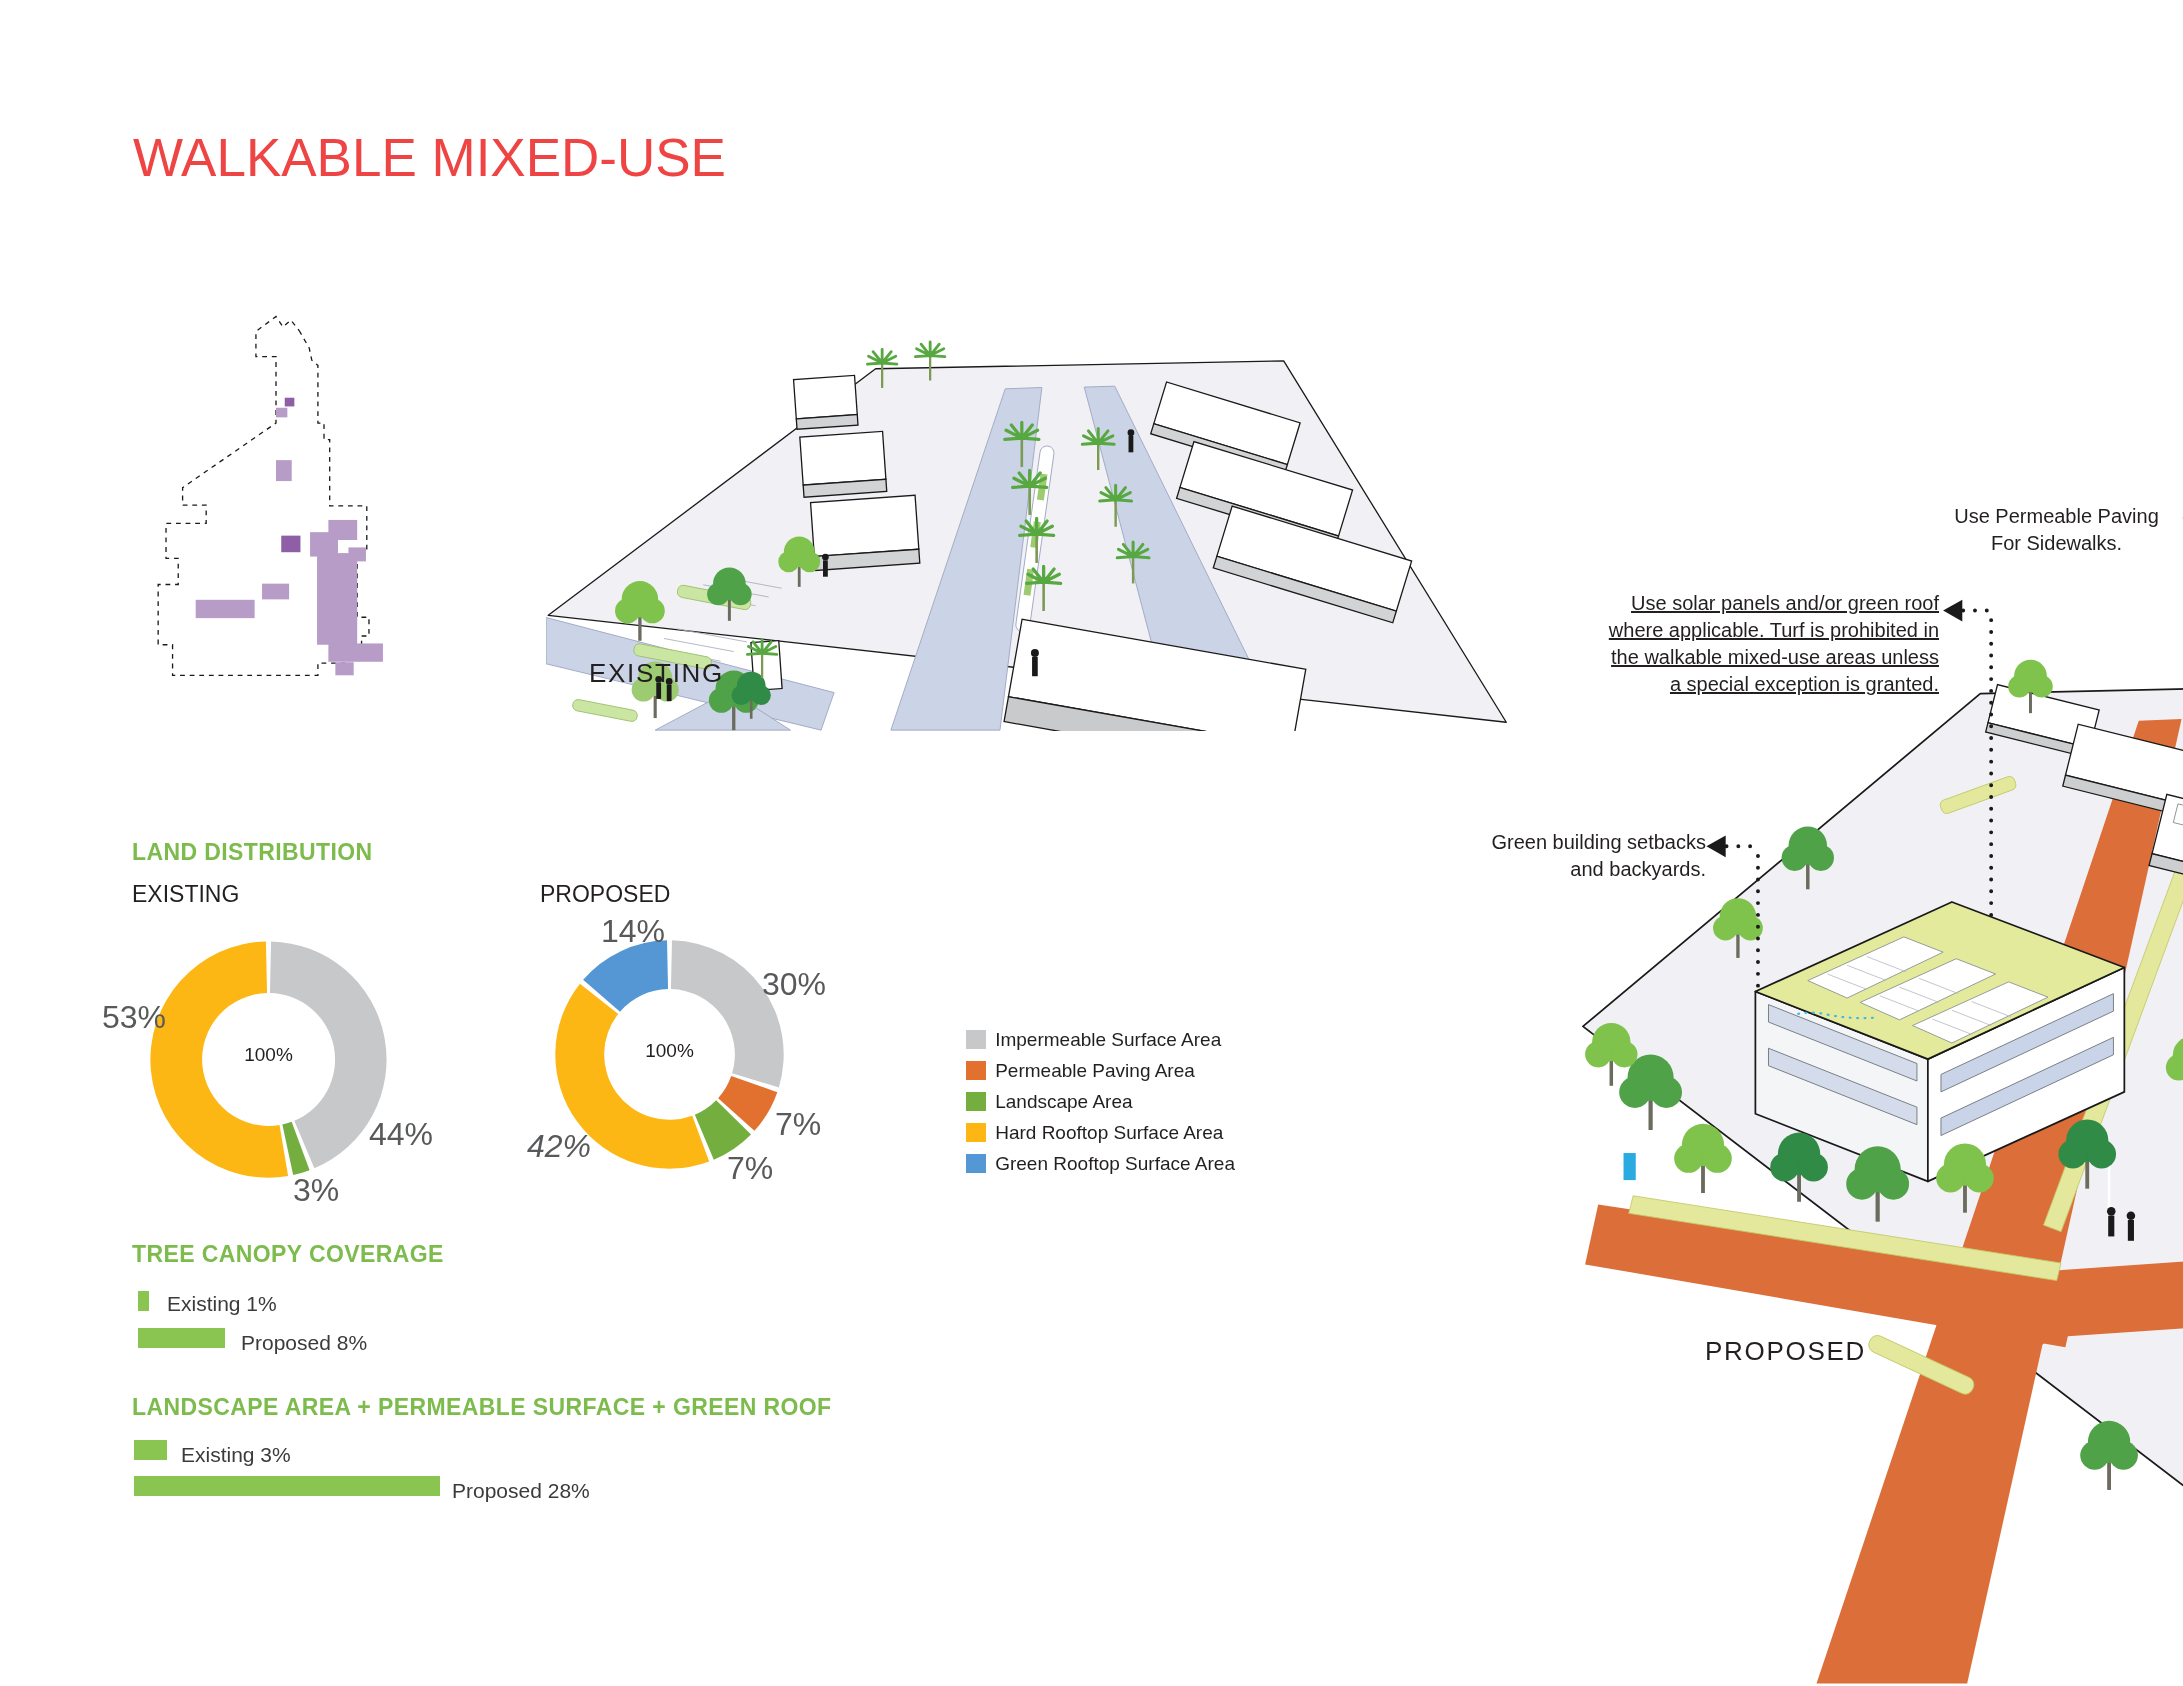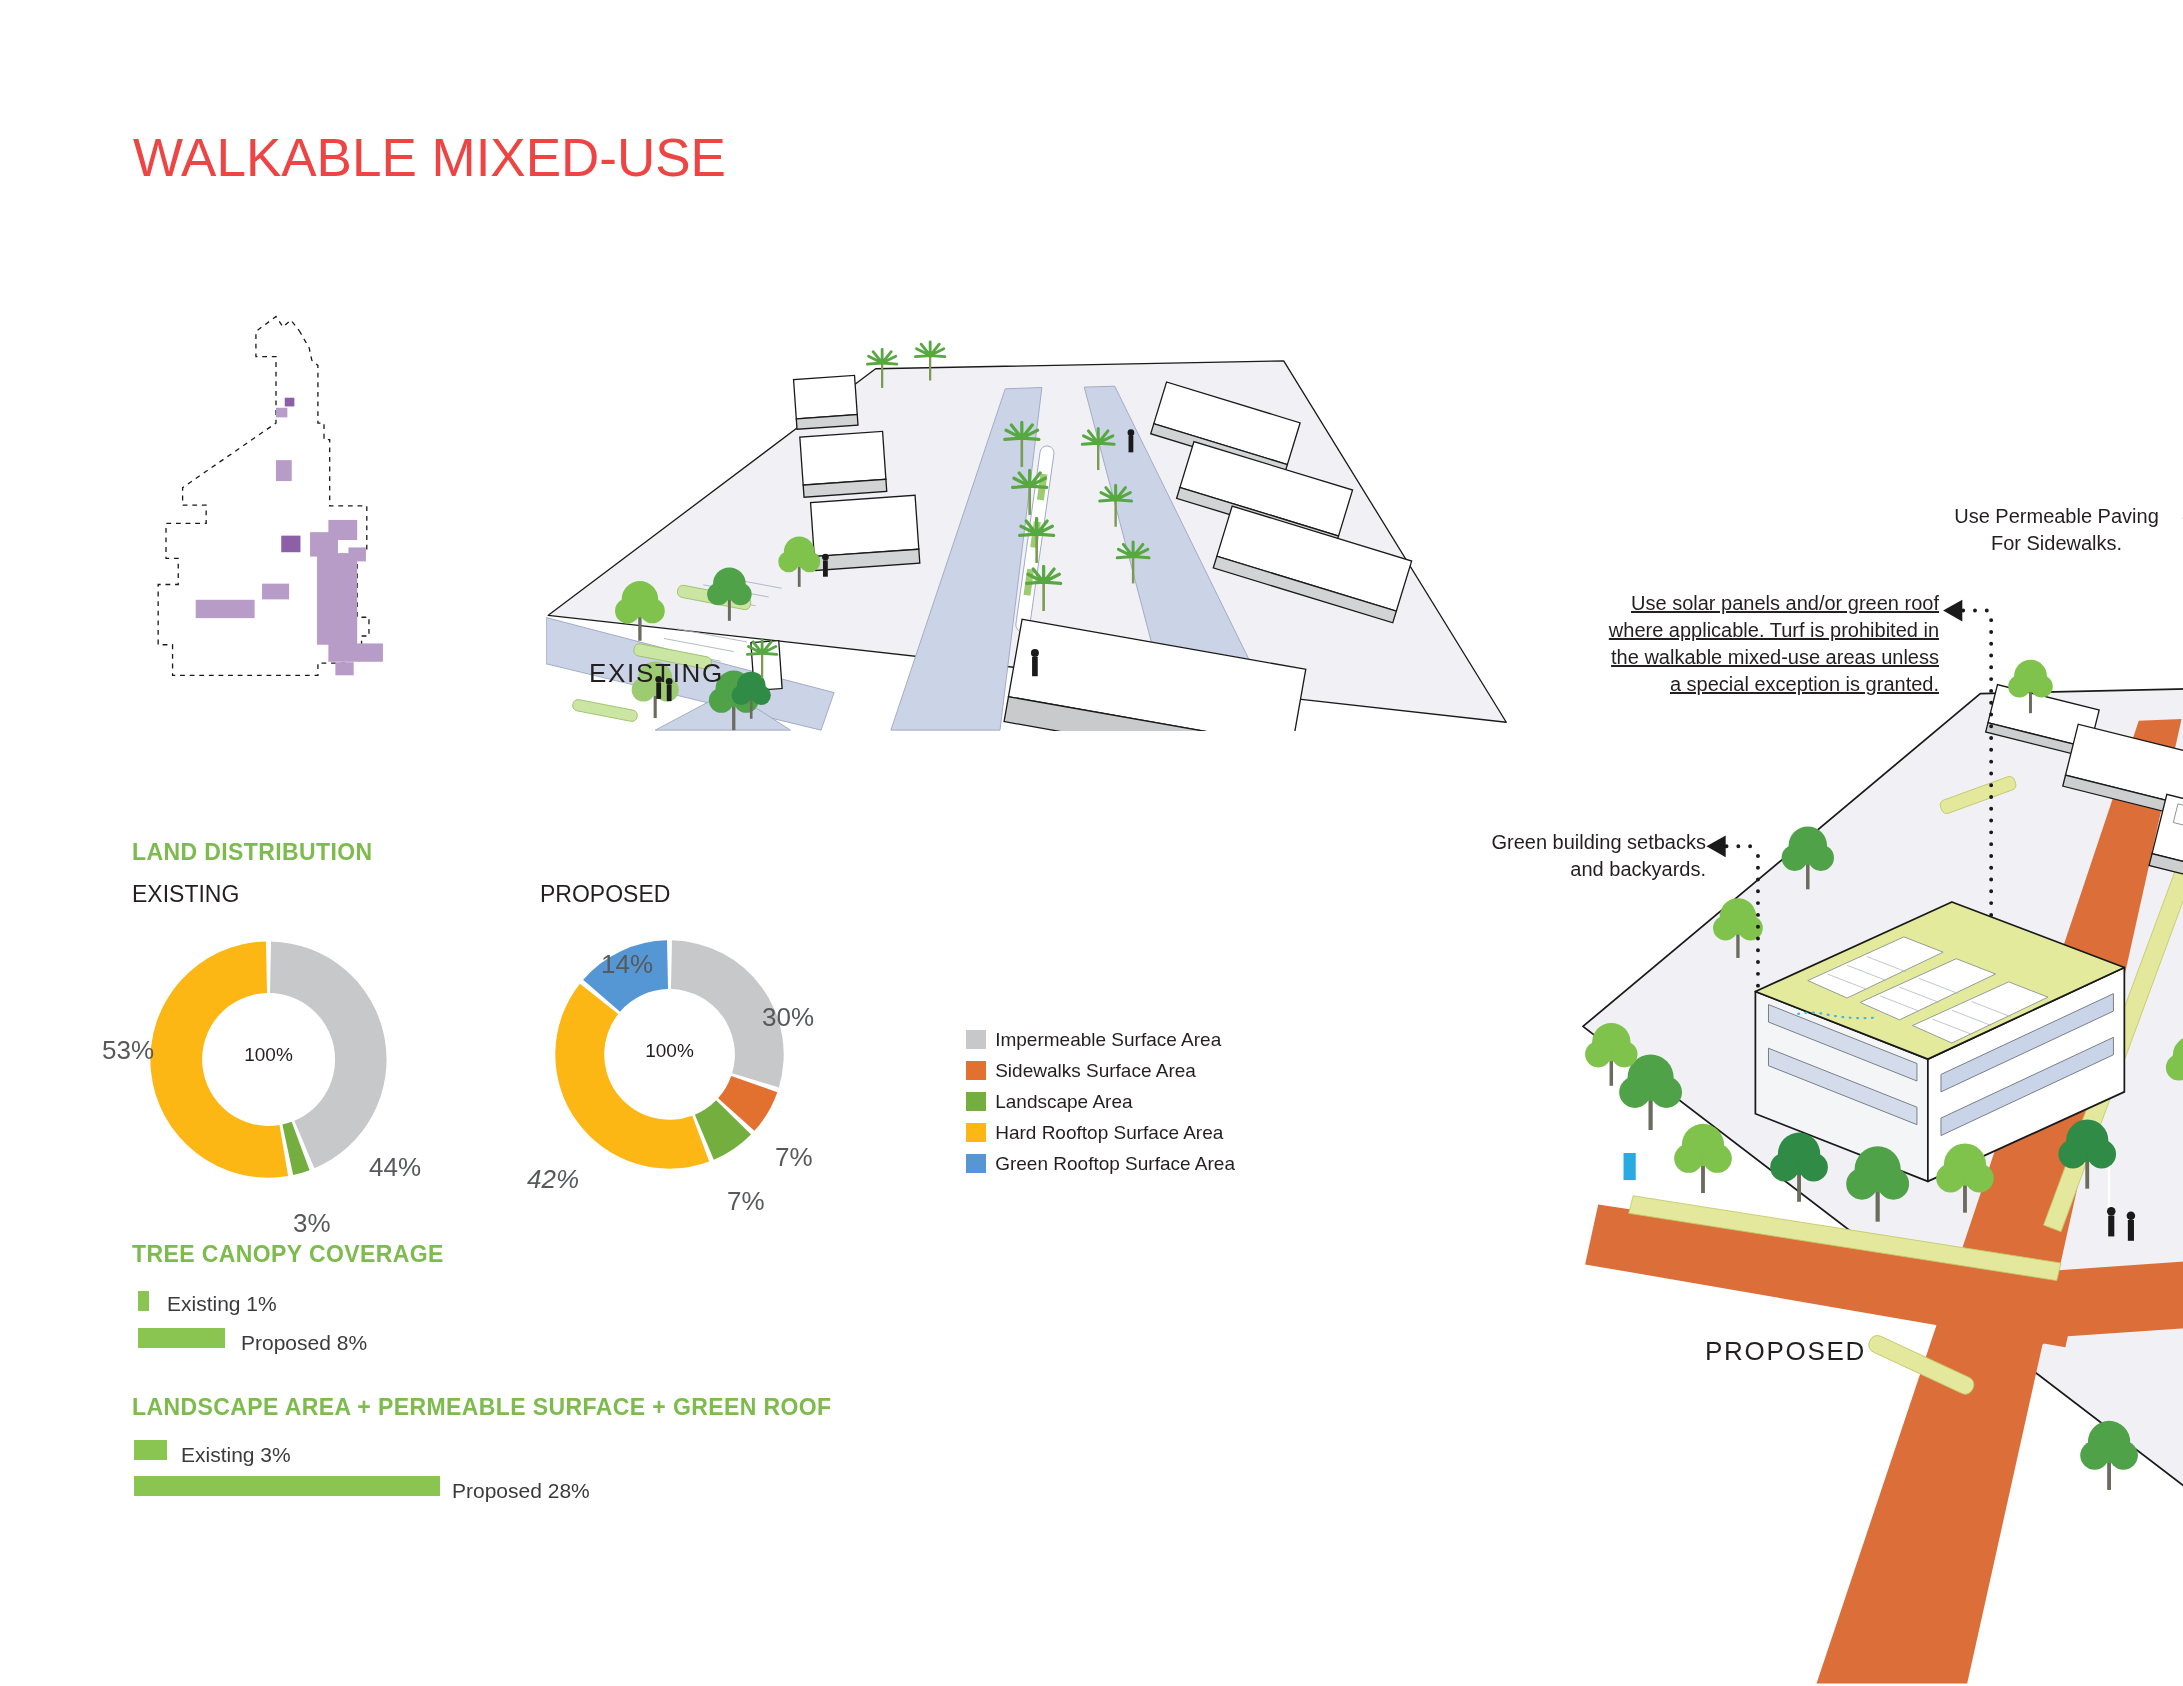--- a/index.html
+++ b/index.html
@@ -10,21 +10,21 @@
   .scene-label{font-size:26px;letter-spacing:1.7px;color:#231F20;}
   #existing-label{left:589px;top:658px;}
   #proposed-label{left:1705px;top:1336px;}
   .sec-header{font-size:23px;font-weight:bold;color:#7CBB4C;letter-spacing:0.4px;}
   #land-header{left:132px;top:839px;}
   #canopy-header{left:132px;top:1241px;}
   #landscape-header{left:132px;top:1394px;}
   .sub-label{font-size:23px;color:#231F20;}
   #donut-existing-label{left:132px;top:881px;}
   #donut-proposed-label{left:540px;top:881px;}
-  .pct{font-size:26px;color:#58595B;margin-top:36px;}
+  .pct{font-size:32px;color:#58595B;}
   .pct-center{font-size:19px;color:#231F20;text-align:center;width:105px;}
   #legend{left:966px;top:1024px;}
   .legend-row{display:flex;align-items:center;height:31px;}
   .legend-swatch{width:19.6px;height:19.6px;margin-right:9.6px;flex:none;}
   .legend-label{font-size:19px;color:#231F20;white-space:nowrap;}
   .bar{background:#8AC551;height:20px;position:absolute;}
   .bar-label{font-size:21px;color:#3B3B3D;position:absolute;white-space:nowrap;}
   .callout{font-size:20px;line-height:27px;color:#231F20;white-space:pre-line;z-index:30;}
   #callout-permeable{left:1930px;top:503px;width:253px;text-align:center;}
   #callout-solar{left:1561px;top:590px;width:378px;text-align:right;text-decoration:underline;}
@@ -356,21 +356,21 @@
 <div class="abs pct" style="left:527px;top:1128px;font-style:italic;">42%</div>
 <div class="abs pct-center" style="left:617px;top:1040px;">100%</div>
 
 <div id="legend" class="abs">
     <div class="legend-row">
       <span class="legend-swatch" style="background: rgb(199, 200, 202);"></span>
       <span class="legend-label">Impermeable Surface Area</span>
     </div>
     <div class="legend-row">
       <span class="legend-swatch" style="background: rgb(226, 113, 47);"></span>
-      <span class="legend-label">Sidewalks Surface Area</span>
+      <span class="legend-label">Permeable Paving Area</span>
     </div>
     <div class="legend-row">
       <span class="legend-swatch" style="background: rgb(115, 174, 63);"></span>
       <span class="legend-label">Landscape Area</span>
     </div>
     <div class="legend-row">
       <span class="legend-swatch" style="background: rgb(253, 183, 20);"></span>
       <span class="legend-label">Hard Rooftop Surface Area</span>
     </div>
     <div class="legend-row">

